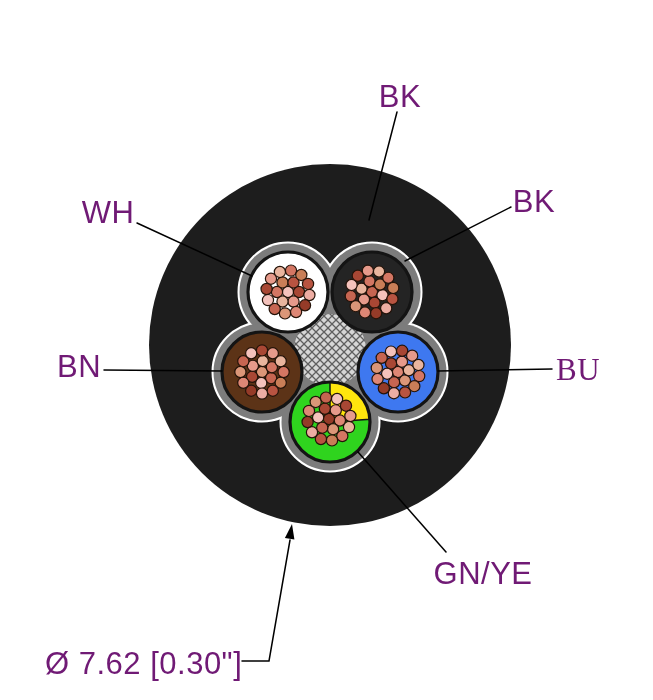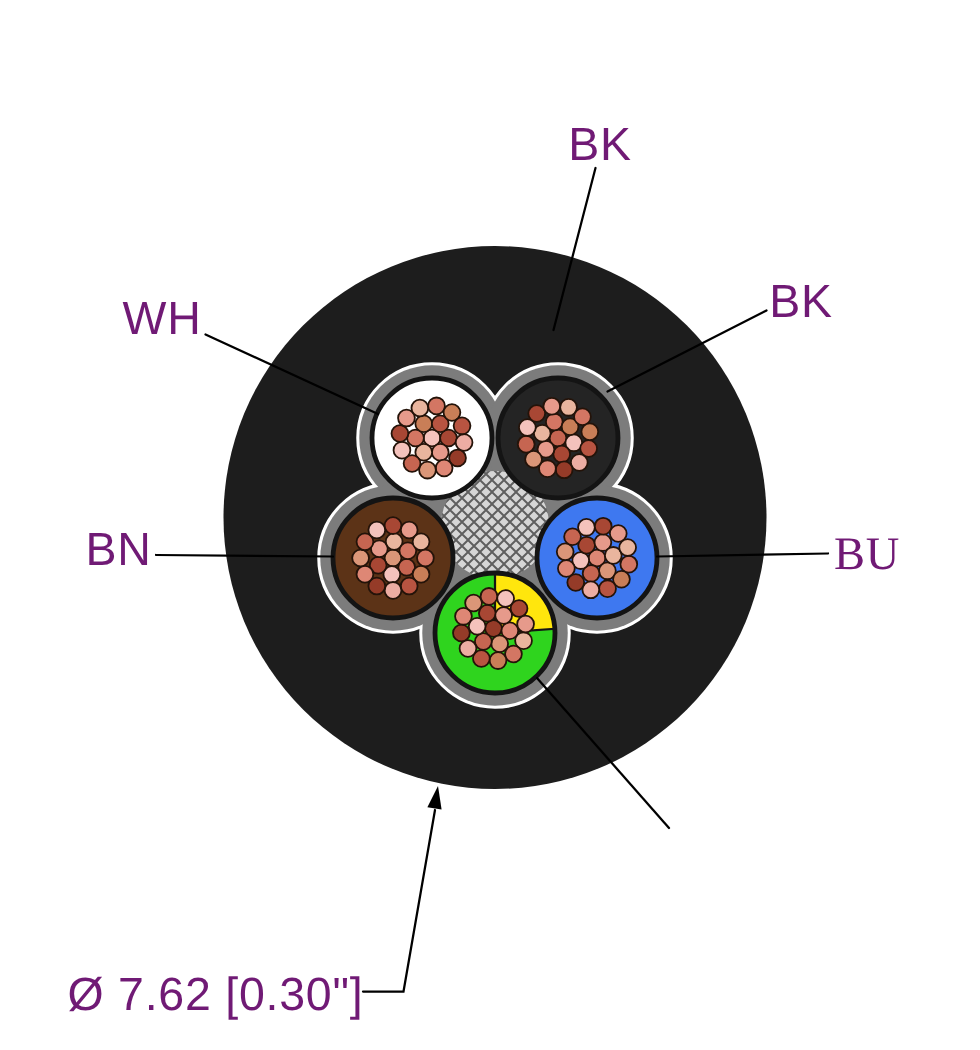--- a/index.html
+++ b/index.html
@@ -184,15 +184,16 @@
         <polygon points="292,524 294.4,539.6 284.9,538.1" stroke="none" fill="#000000"></polygon>
       </g>
     </g>
   </svg>
 
   <div class="lbl" style="left:400px; top:96px;">BK</div>
   <div class="lbl" style="left:534px; top:201px;">BK</div>
   <div class="lbl" style="left:108px; top:212px;">WH</div>
   <div class="lbl" style="left:79px;  top:366px;">BN</div>
   <div class="lbl" style="left:578px; top:369px;font-family:Liberation Serif, serif;">BU</div>
+  <div class="lbl" style="left:483px; top:573px;">GN/YE</div>
   <div class="lbl anchor-left" style="left:45px; top:663px;">Ø 7.62 [0.30"]</div>
 
 </div>
 
 </body></html>

